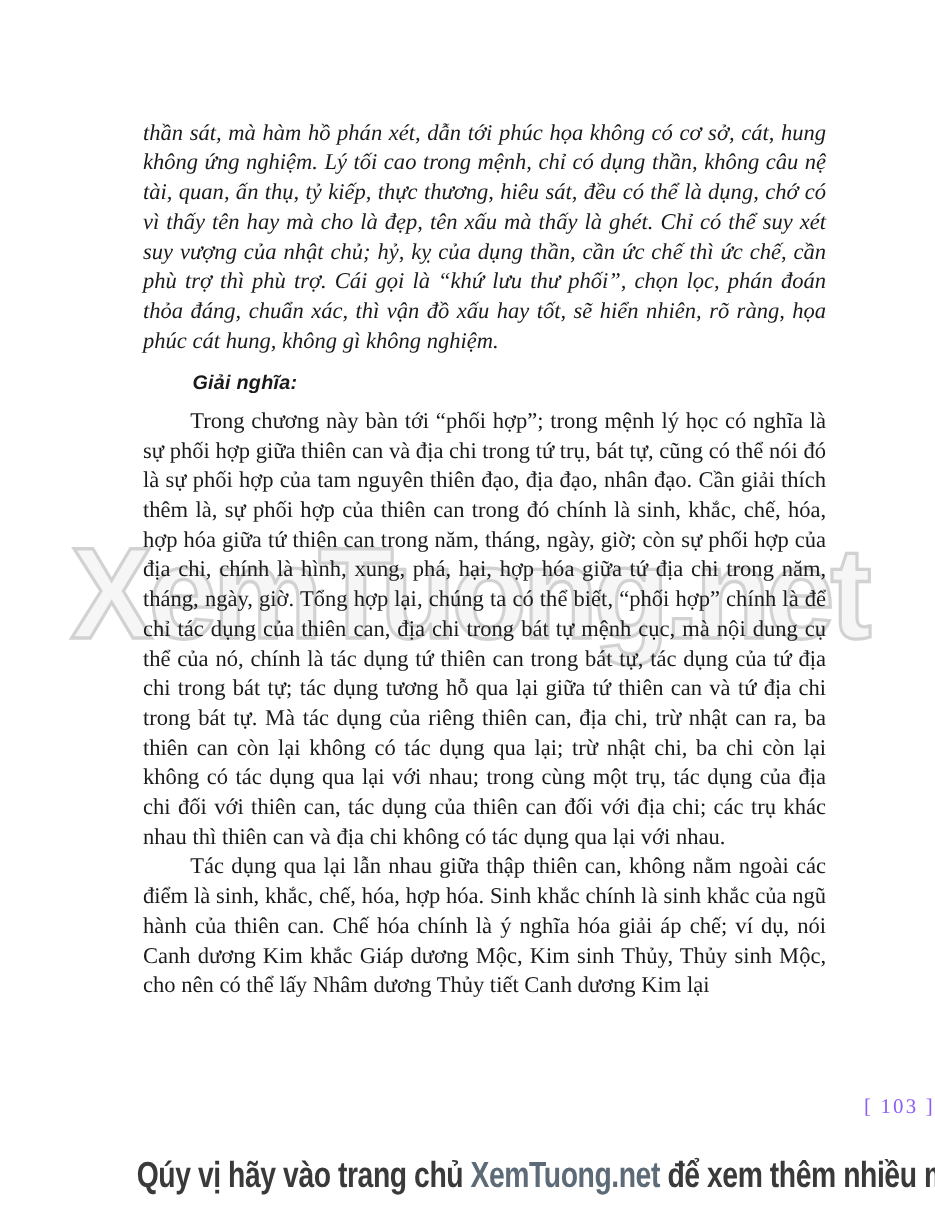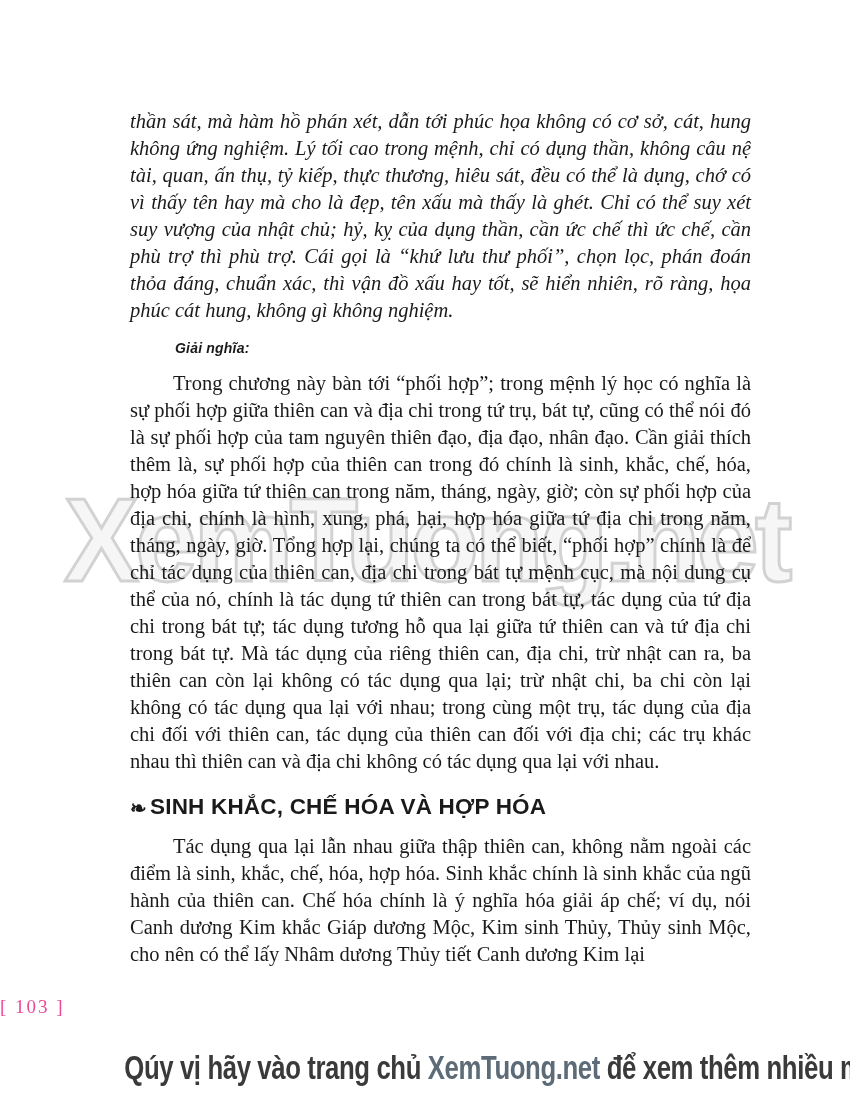--- a/index.html
+++ b/index.html
@@ -43,21 +43,21 @@
     text-align: justify;
   }
   .content p { margin: 0; }
 
   .p-italic { font-style: italic; }
 
   .h-giai {
     font-family: "Liberation Sans", sans-serif;
     font-weight: bold;
     font-style: italic;
-    font-size: 14px;
+    font-size: 18px;
     margin: 11px 0 8px 45px;
     letter-spacing: 0.2px;
   }
 
   .p-indent { text-indent: 43px; }
 
   .h-section {
     font-family: "Liberation Sans", sans-serif;
     font-weight: bold;
     font-style: normal;
@@ -71,25 +71,25 @@
     margin-right: 3px;
     position: relative;
     top: 1px;
   }
 
   
   .page-number {
     position: absolute;
     top: 996px; left: 0;
     width: 100%;
-    text-align: left;
+    text-align: right;
     z-index: 1;
     font-size: 19px;
     letter-spacing: 2px;
-    color: #ec4899;
+    color: #8b5cf6;
   }
 
   
   .footer {
     position: absolute;
     top: 1048px; left: 0;
     width: 100%;
     text-align: center;
     z-index: 1;
   }
@@ -117,23 +117,20 @@
 <div class="watermark">XemTuong.net</div>
 
 <main class="content">
 
   <p class="p-italic">thần sát, mà hàm hồ phán xét, dẫn tới phúc họa không có cơ sở, cát, hung không ứng nghiệm. Lý tối cao trong mệnh, chỉ có dụng thần, không câu nệ tài, quan, ấn thụ, tỷ kiếp, thực thương, hiêu sát, đều có thể là dụng, chớ có vì thấy tên hay mà cho là đẹp, tên xấu mà thấy là ghét. Chỉ có thể suy xét suy vượng của nhật chủ; hỷ, kỵ của dụng thần, cần ức chế thì ức chế, cần phù trợ thì phù trợ. Cái gọi là “khứ lưu thư phối”, chọn lọc, phán đoán thỏa đáng, chuẩn xác, thì vận đồ xấu hay tốt, sẽ hiển nhiên, rõ ràng, họa phúc cát hung, không gì không nghiệm.</p>
 
   <h3 class="h-giai">Giải nghĩa:</h3>
 
   <p class="p-indent">Trong chương này bàn tới “phối hợp”; trong mệnh lý học có nghĩa là sự phối hợp giữa thiên can và địa chi trong tứ trụ, bát tự, cũng có thể nói đó là sự phối hợp của tam nguyên thiên đạo, địa đạo, nhân đạo. Cần giải thích thêm là, sự phối hợp của thiên can trong đó chính là sinh, khắc, chế, hóa, hợp hóa giữa tứ thiên can trong năm, tháng, ngày, giờ; còn sự phối hợp của địa chi, chính là hình, xung, phá, hại, hợp hóa giữa tứ địa chi trong năm, tháng, ngày, giờ. Tổng hợp lại, chúng ta có thể biết, “phối hợp” chính là để chỉ tác dụng của thiên can, địa chi trong bát tự mệnh cục, mà nội dung cụ thể của nó, chính là tác dụng tứ thiên can trong bát tự, tác dụng của tứ địa chi trong bát tự; tác dụng tương hỗ qua lại giữa tứ thiên can và tứ địa chi trong bát tự. Mà tác dụng của riêng thiên can, địa chi, trừ nhật can ra, ba thiên can còn lại không có tác dụng qua lại; trừ nhật chi, ba chi còn lại không có tác dụng qua lại với nhau; trong cùng một trụ, tác dụng của địa chi đối với thiên can, tác dụng của thiên can đối với địa chi; các trụ khác nhau thì thiên can và địa chi không có tác dụng qua lại với nhau.</p>
 
-  <h2 class="h-section">
-    <span class="ornament">❧</span><span>SINH KHẮC, CHẾ HÓA VÀ HỢP HÓA</span>
-  </h2>
 
   <p class="p-indent">Tác dụng qua lại lẫn nhau giữa thập thiên can, không nằm ngoài các điểm là sinh, khắc, chế, hóa, hợp hóa. Sinh khắc chính là sinh khắc của ngũ hành của thiên can. Chế hóa chính là ý nghĩa hóa giải áp chế; ví dụ, nói Canh dương Kim khắc Giáp dương Mộc, Kim sinh Thủy, Thủy sinh Mộc, cho nên có thể lấy Nhâm dương Thủy tiết Canh dương Kim lại</p>
 
 </main>
 
 <div class="page-number">[ 103 ]</div>
 
 <footer class="footer">
   <div class="footer-inner"><span>Qúy vị hãy vào trang chủ </span><a class="footer-link">XemTuong.net</a><span> để xem thêm nhiều mục hay khác</span></div>
 </footer>

